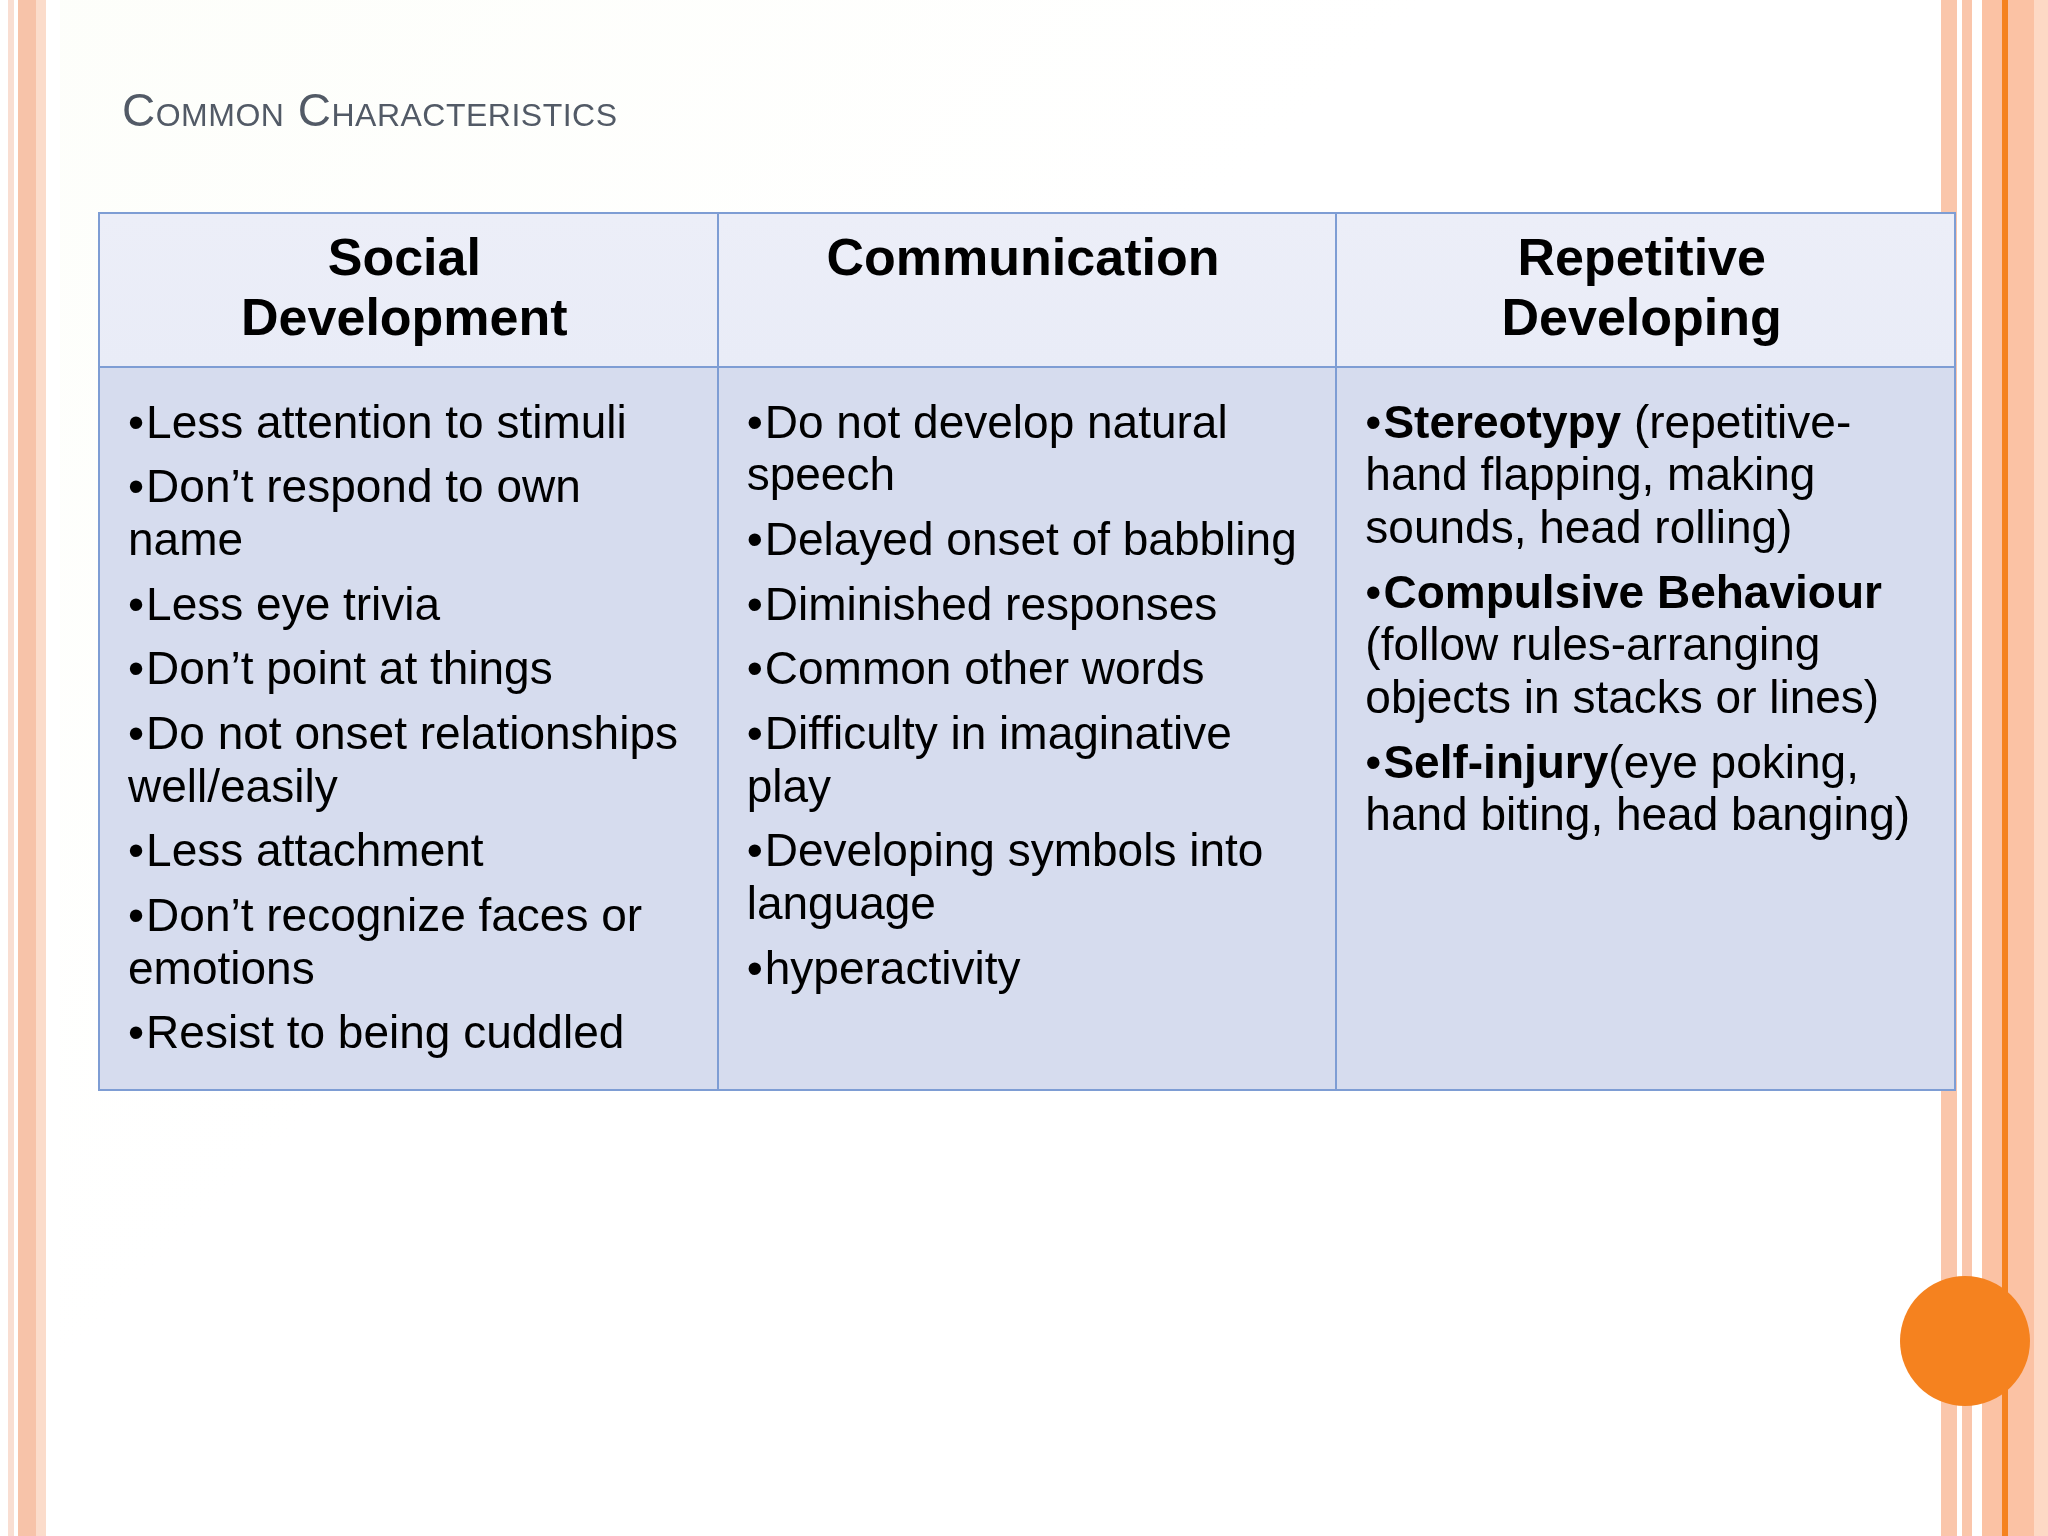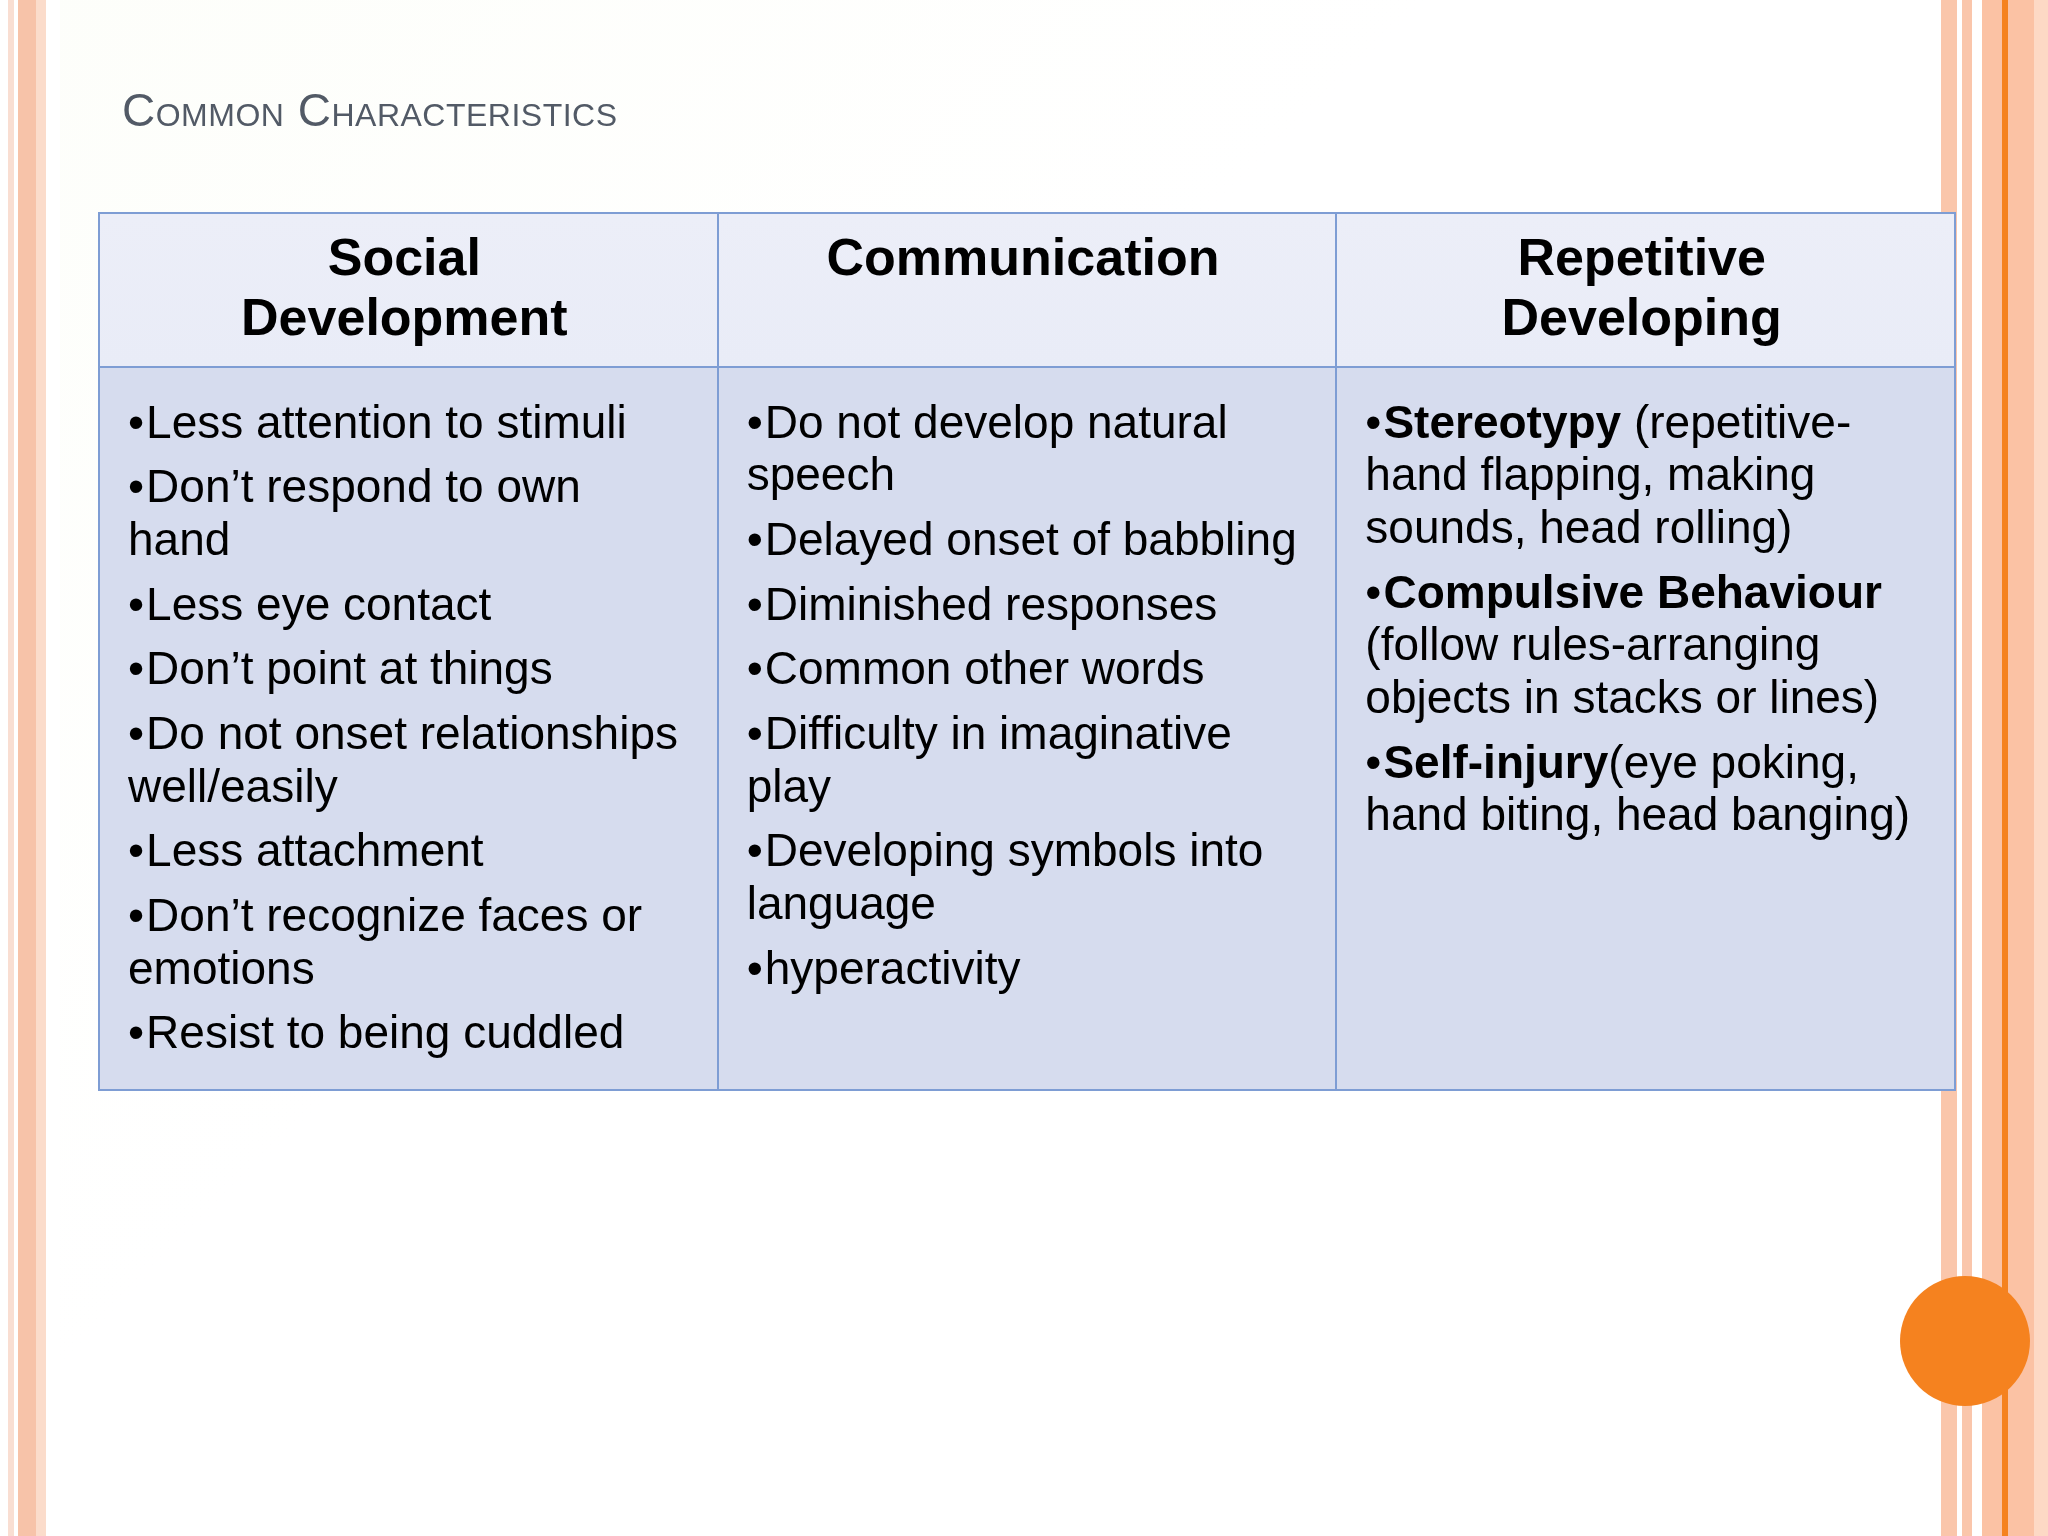--- a/index.html
+++ b/index.html
@@ -176,22 +176,22 @@
           <span class="th-line">Repetitive</span>
           <span class="th-line">Developing</span>
         </th>
       </tr>
     </thead>
     <tbody>
       <tr>
         <td>
           <ul class="bullet-list">
               <li>Less attention to stimuli</li>
-              <li>Don’t respond to own hand</li>
-              <li>Less eye contact</li>
+              <li>Don’t respond to own name</li>
+              <li>Less eye trivia</li>
               <li>Don’t point at things</li>
               <li>Do not onset relationships well/easily</li>
               <li>Less attachment</li>
               <li>Don’t recognize faces or emotions</li>
               <li>Resist to being cuddled</li>
             </ul>
         </td>
         <td>
           <ul class="bullet-list">
               <li>Do not develop natural speech</li>

